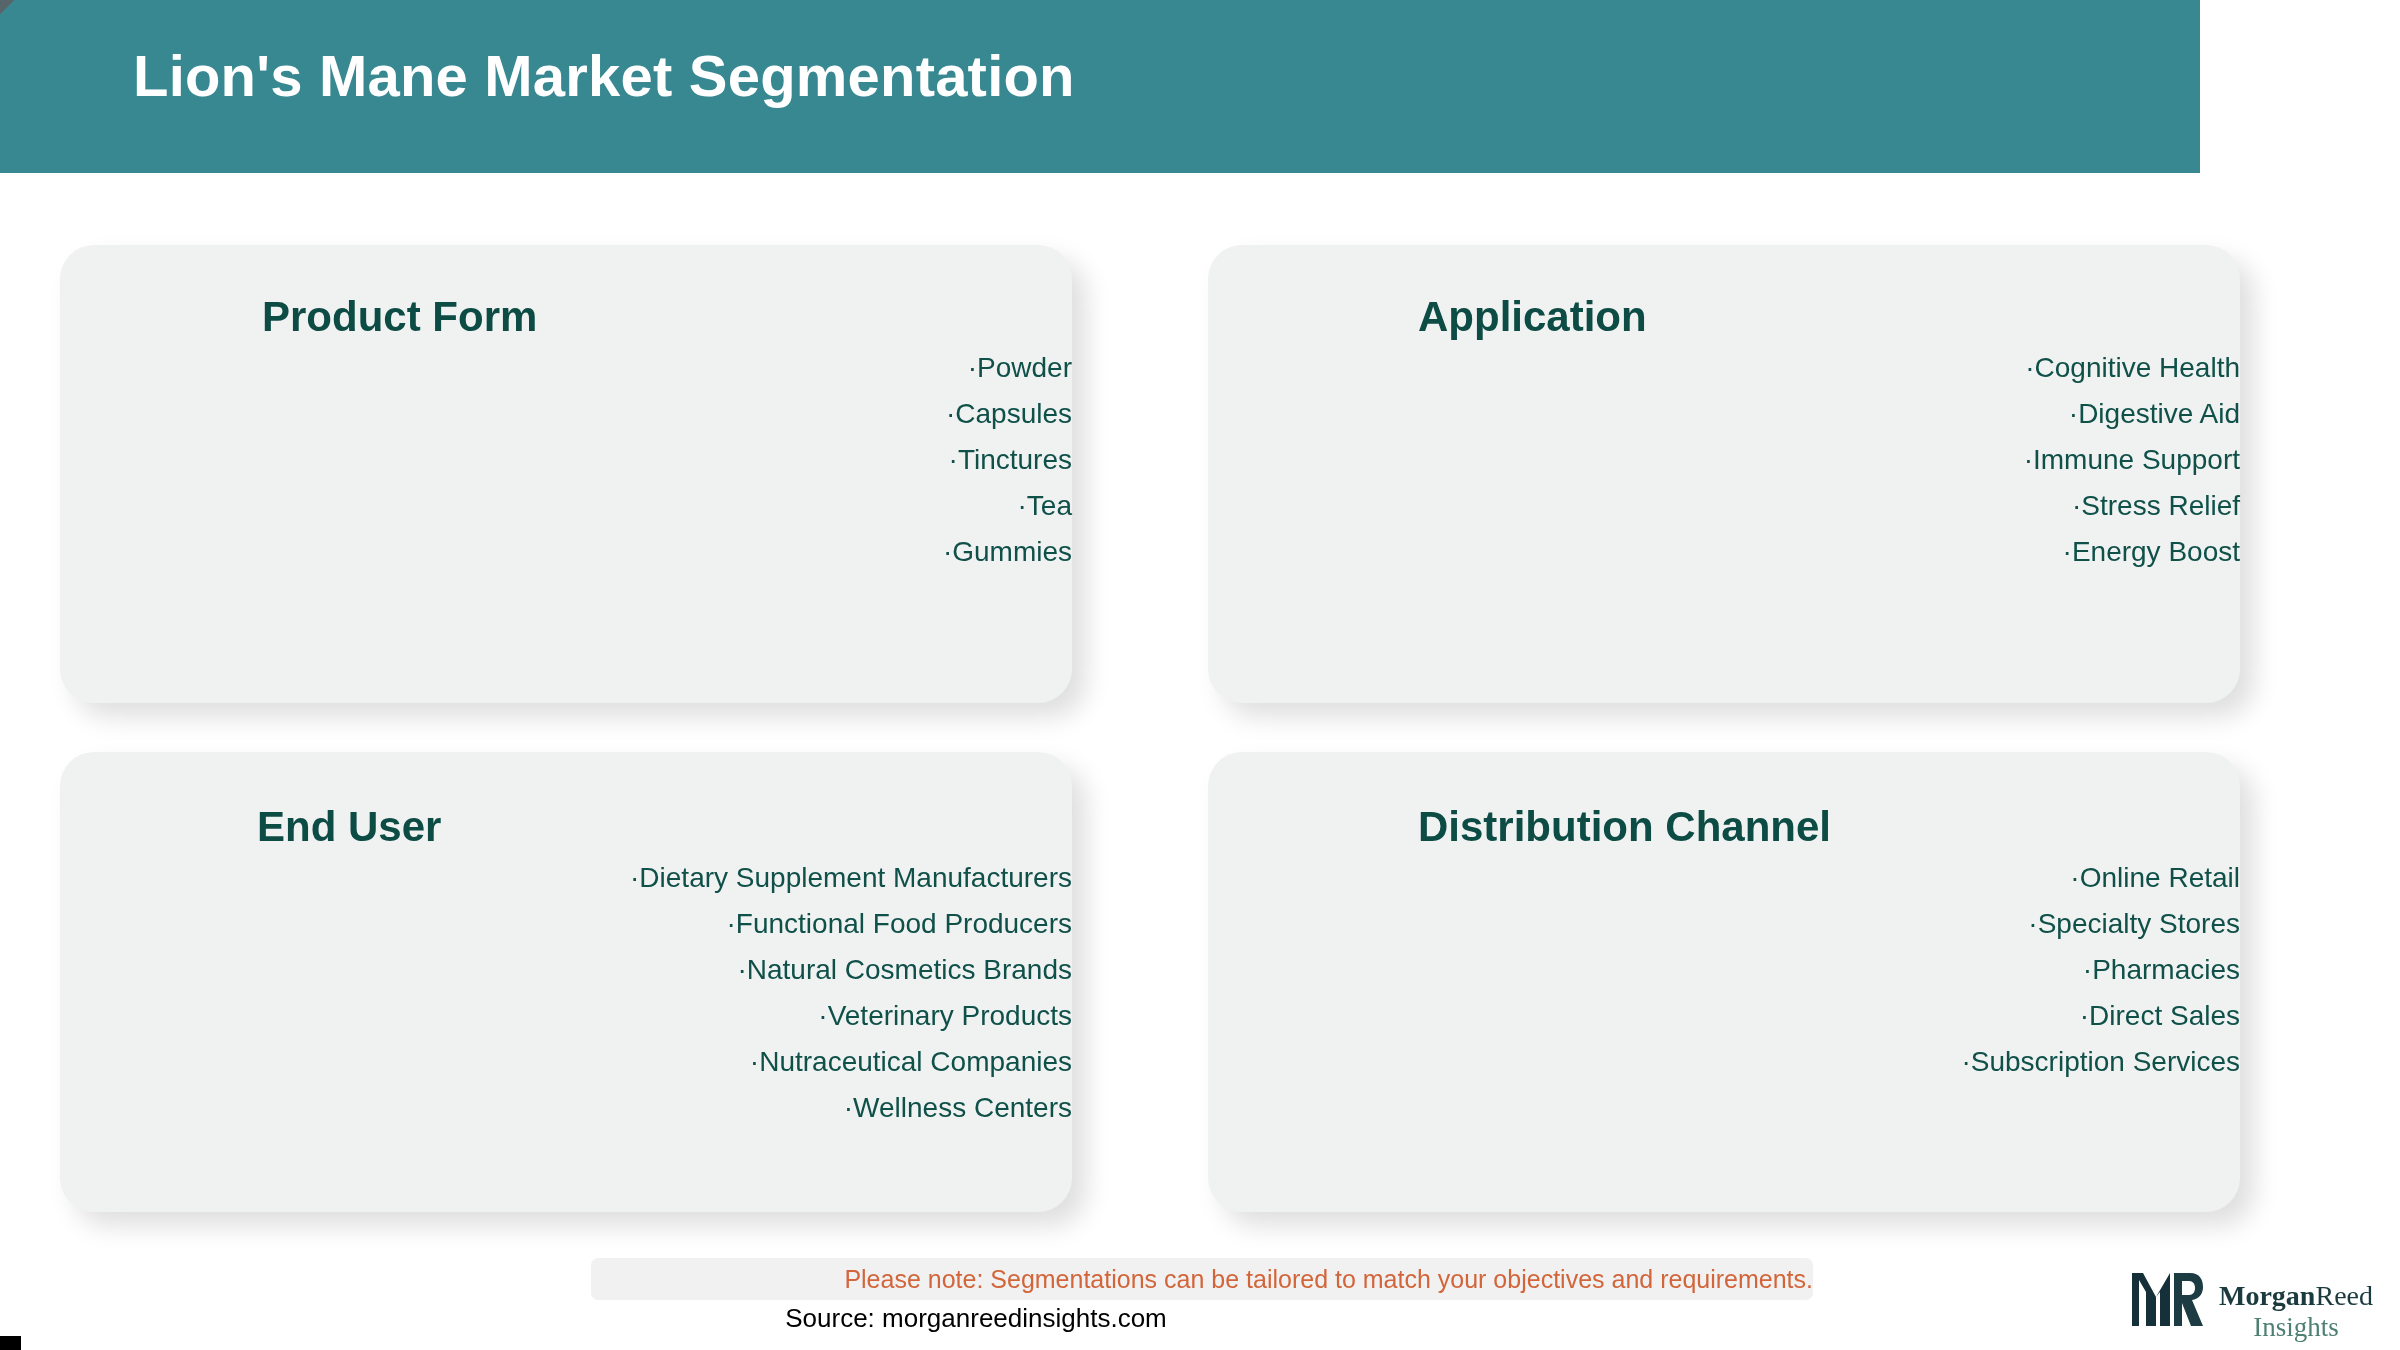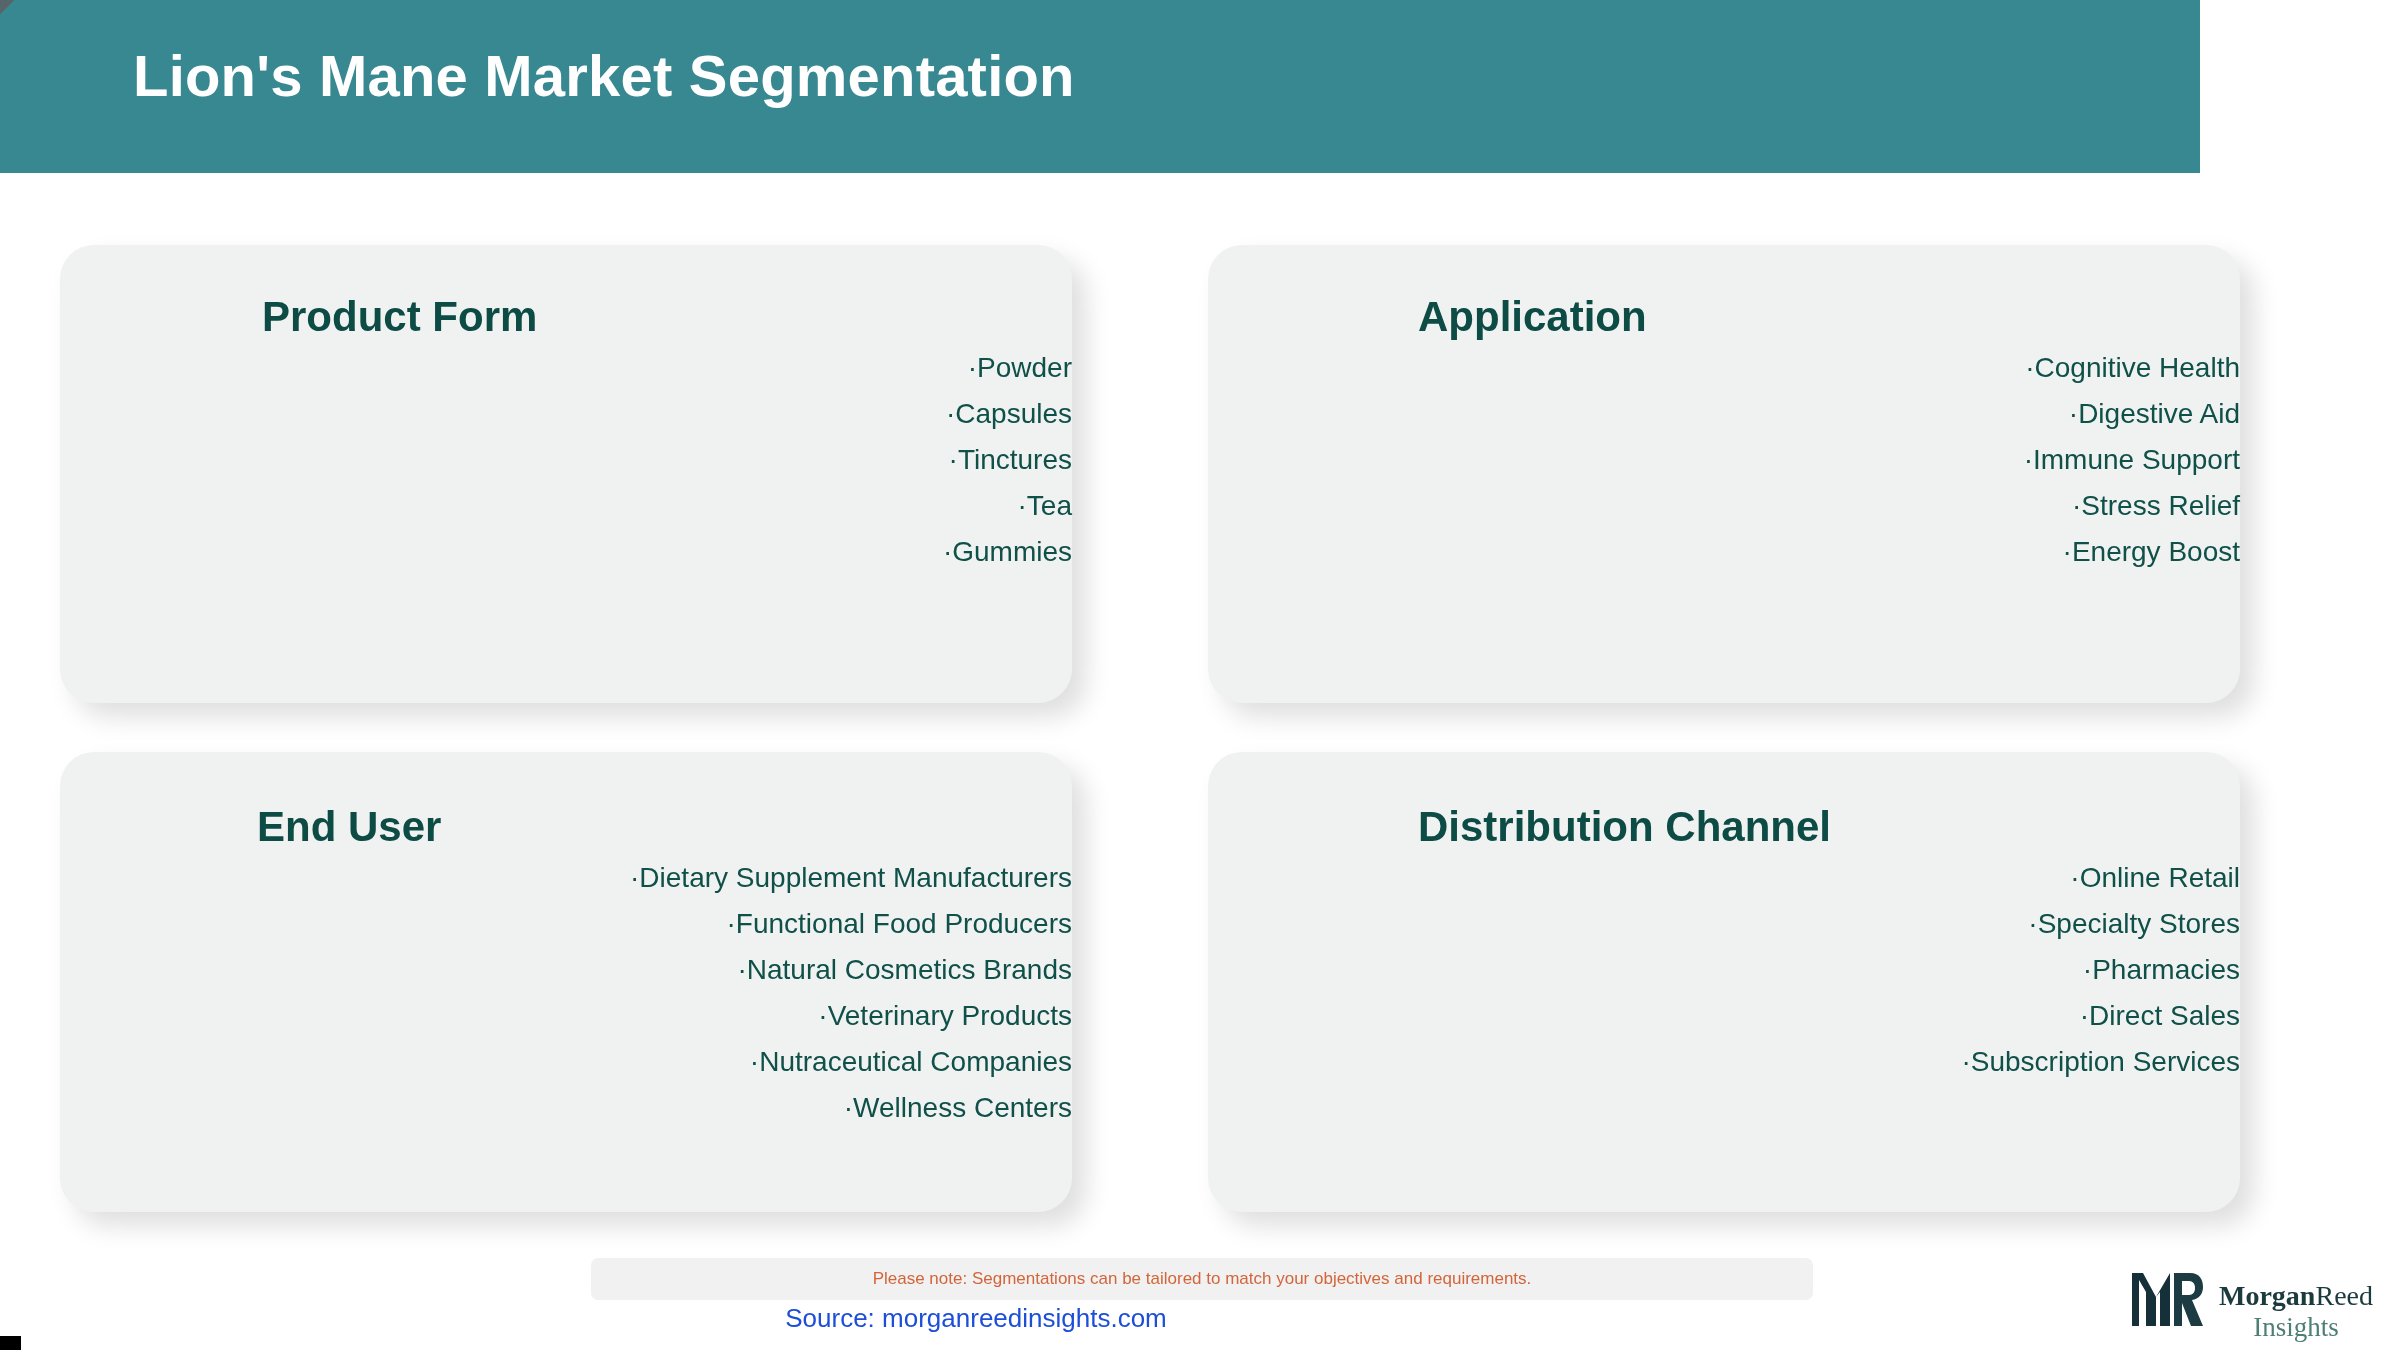--- a/index.html
+++ b/index.html
@@ -123,33 +123,33 @@
     background: #f1f1f1;
     border-radius: 7px;
   }
   .note-text {
     position: absolute;
     left: 0;
     top: 0;
     width: 100%;
     height: 42px;
     line-height: 42px;
-    text-align: center;
-    font-size: 17px;
+    text-align: right;
+    font-size: 25px;
     color: #d2653a;
     white-space: nowrap;
   }
   .source-text {
     position: absolute;
     left: 0;
     top: 1303px;
     width: 1952px;
     text-align: center;
     font-size: 26px;
-    color: #1d4ed8;
+    color: #000000;
     white-space: nowrap;
   }
 
   
   .logo {
     position: absolute;
     left: 2130px;
     top: 1268px;
     width: 248px;
     height: 66px;

